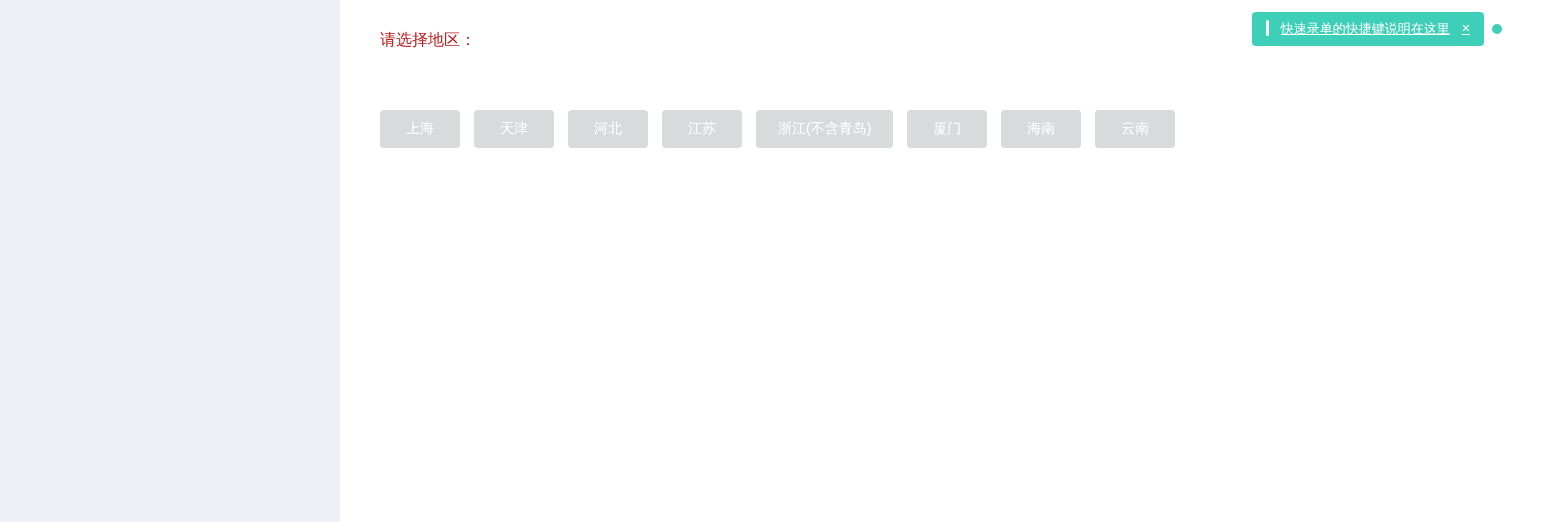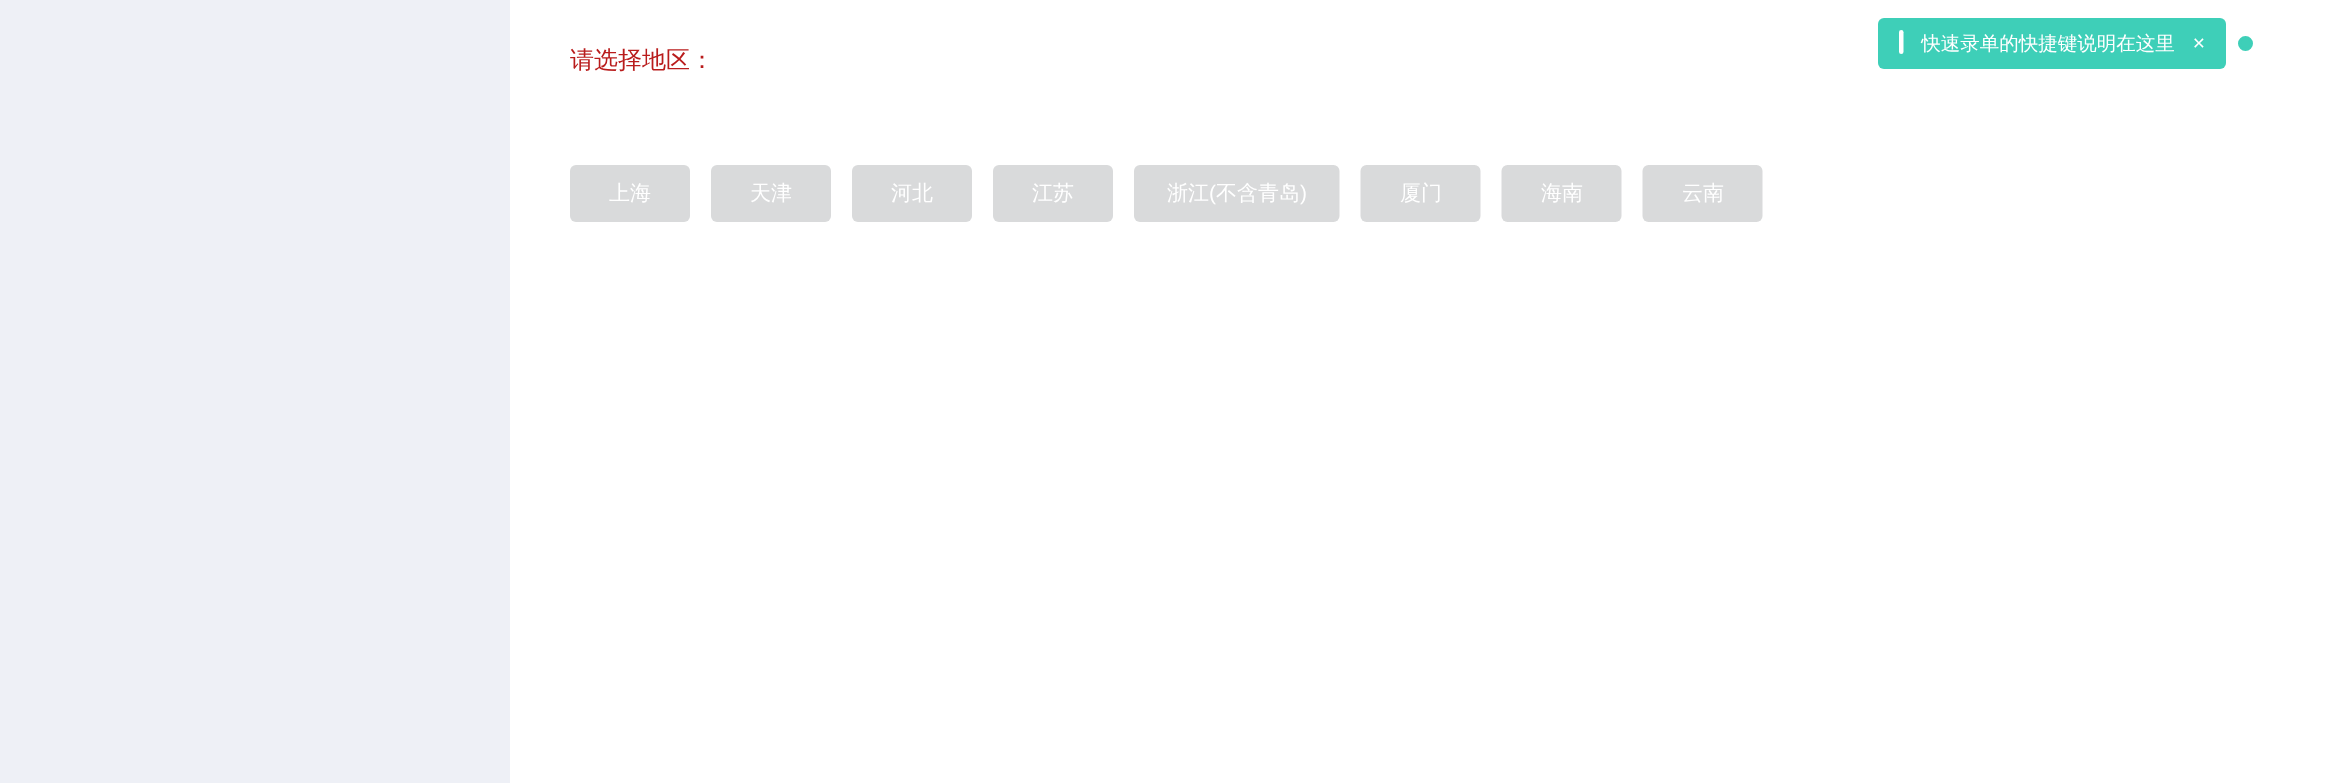--- a/index.html
+++ b/index.html
@@ -75,20 +75,21 @@
     .tooltip-box {
       background: #3ecfb8;
       color: #fff;
       font-size: 13px;
       padding: 8px 14px;
       border-radius: 4px;
       display: flex;
       align-items: flex-start;
       gap: 8px;
       white-space: nowrap;
+      text-decoration: underline;
     }
 
     .tooltip-box .bar {
       display: inline-block;
       width: 3px;
       height: 16px;
       background: #fff;
       border-radius: 2px;
       margin-right: 4px;
     }

